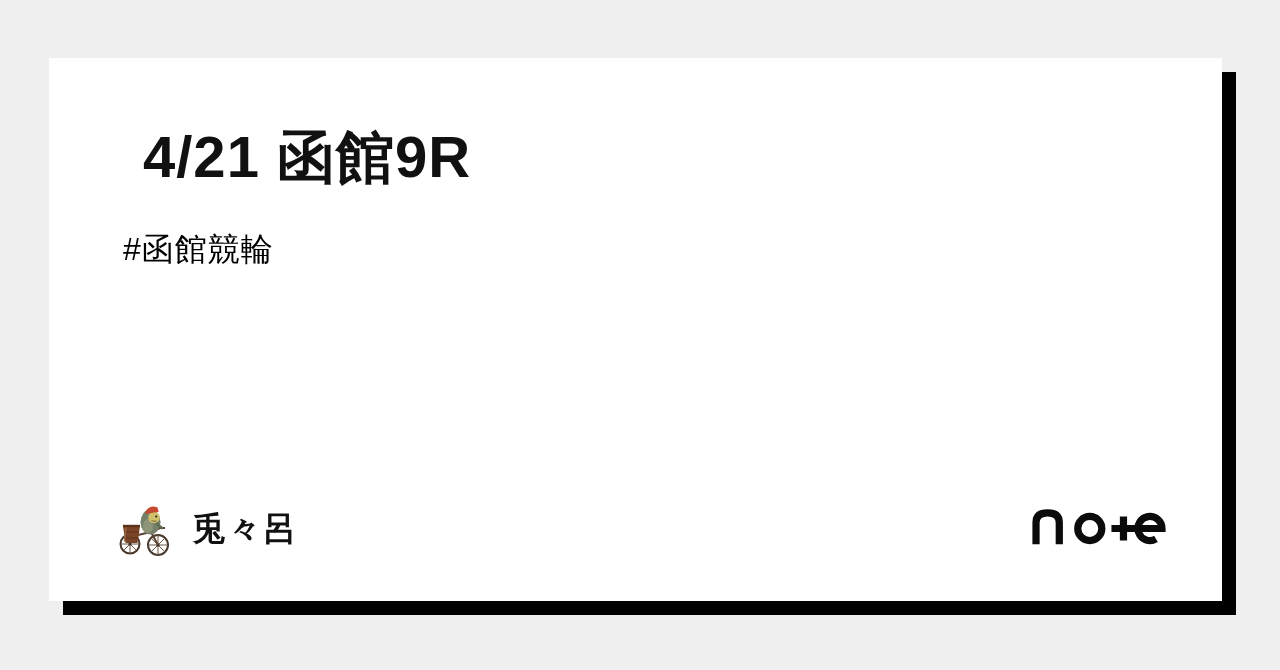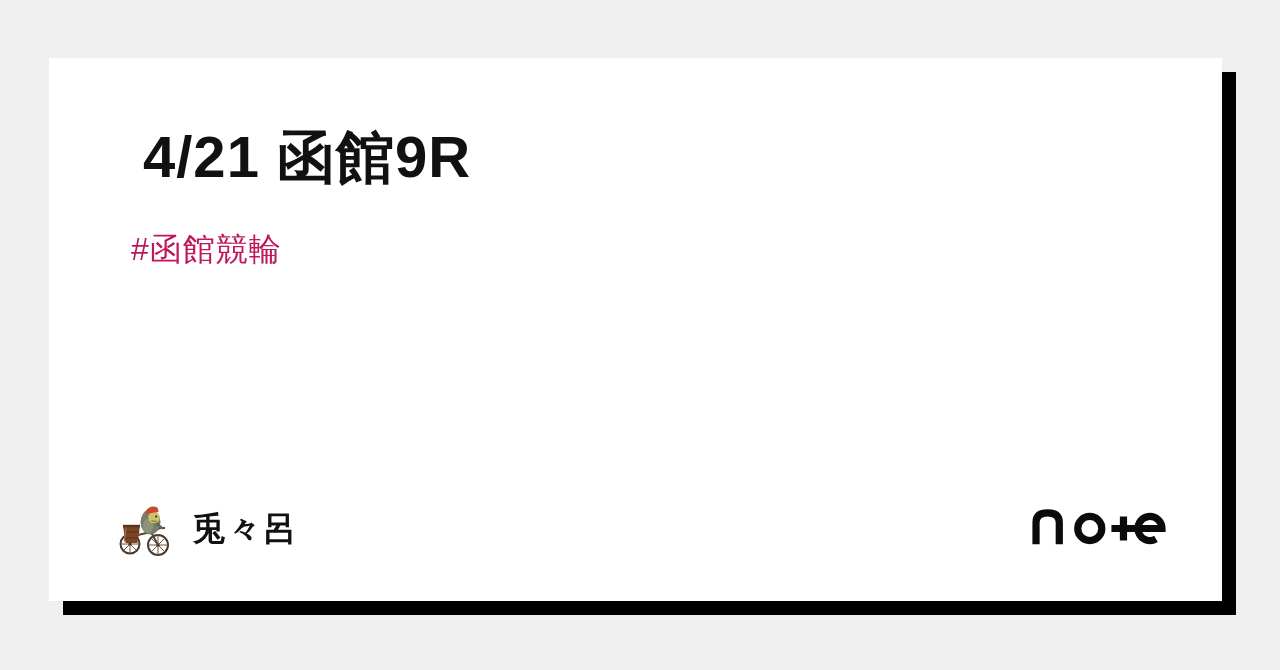--- a/index.html
+++ b/index.html
@@ -32,26 +32,26 @@
     margin: 8px;
     font-size: 58px;
     line-height: 1.18;
     font-weight: bold;
     color: #111111;
     letter-spacing: 1px;
     white-space: pre;
   }
   .hashtag {
     position: absolute;
-    left: 82px;
+    left: 74px;
     top: 172px;
     font-size: 32px;
     line-height: 1.2;
     font-weight: 400;
-    color: #be185d;
+    color: #000000;
     letter-spacing: 1px;
   }
   .footer {
     position: absolute;
     left: 68px;
     right: 52px;
     top: 442px;
     height: 58px;
     display: flex;
     align-items: center;

